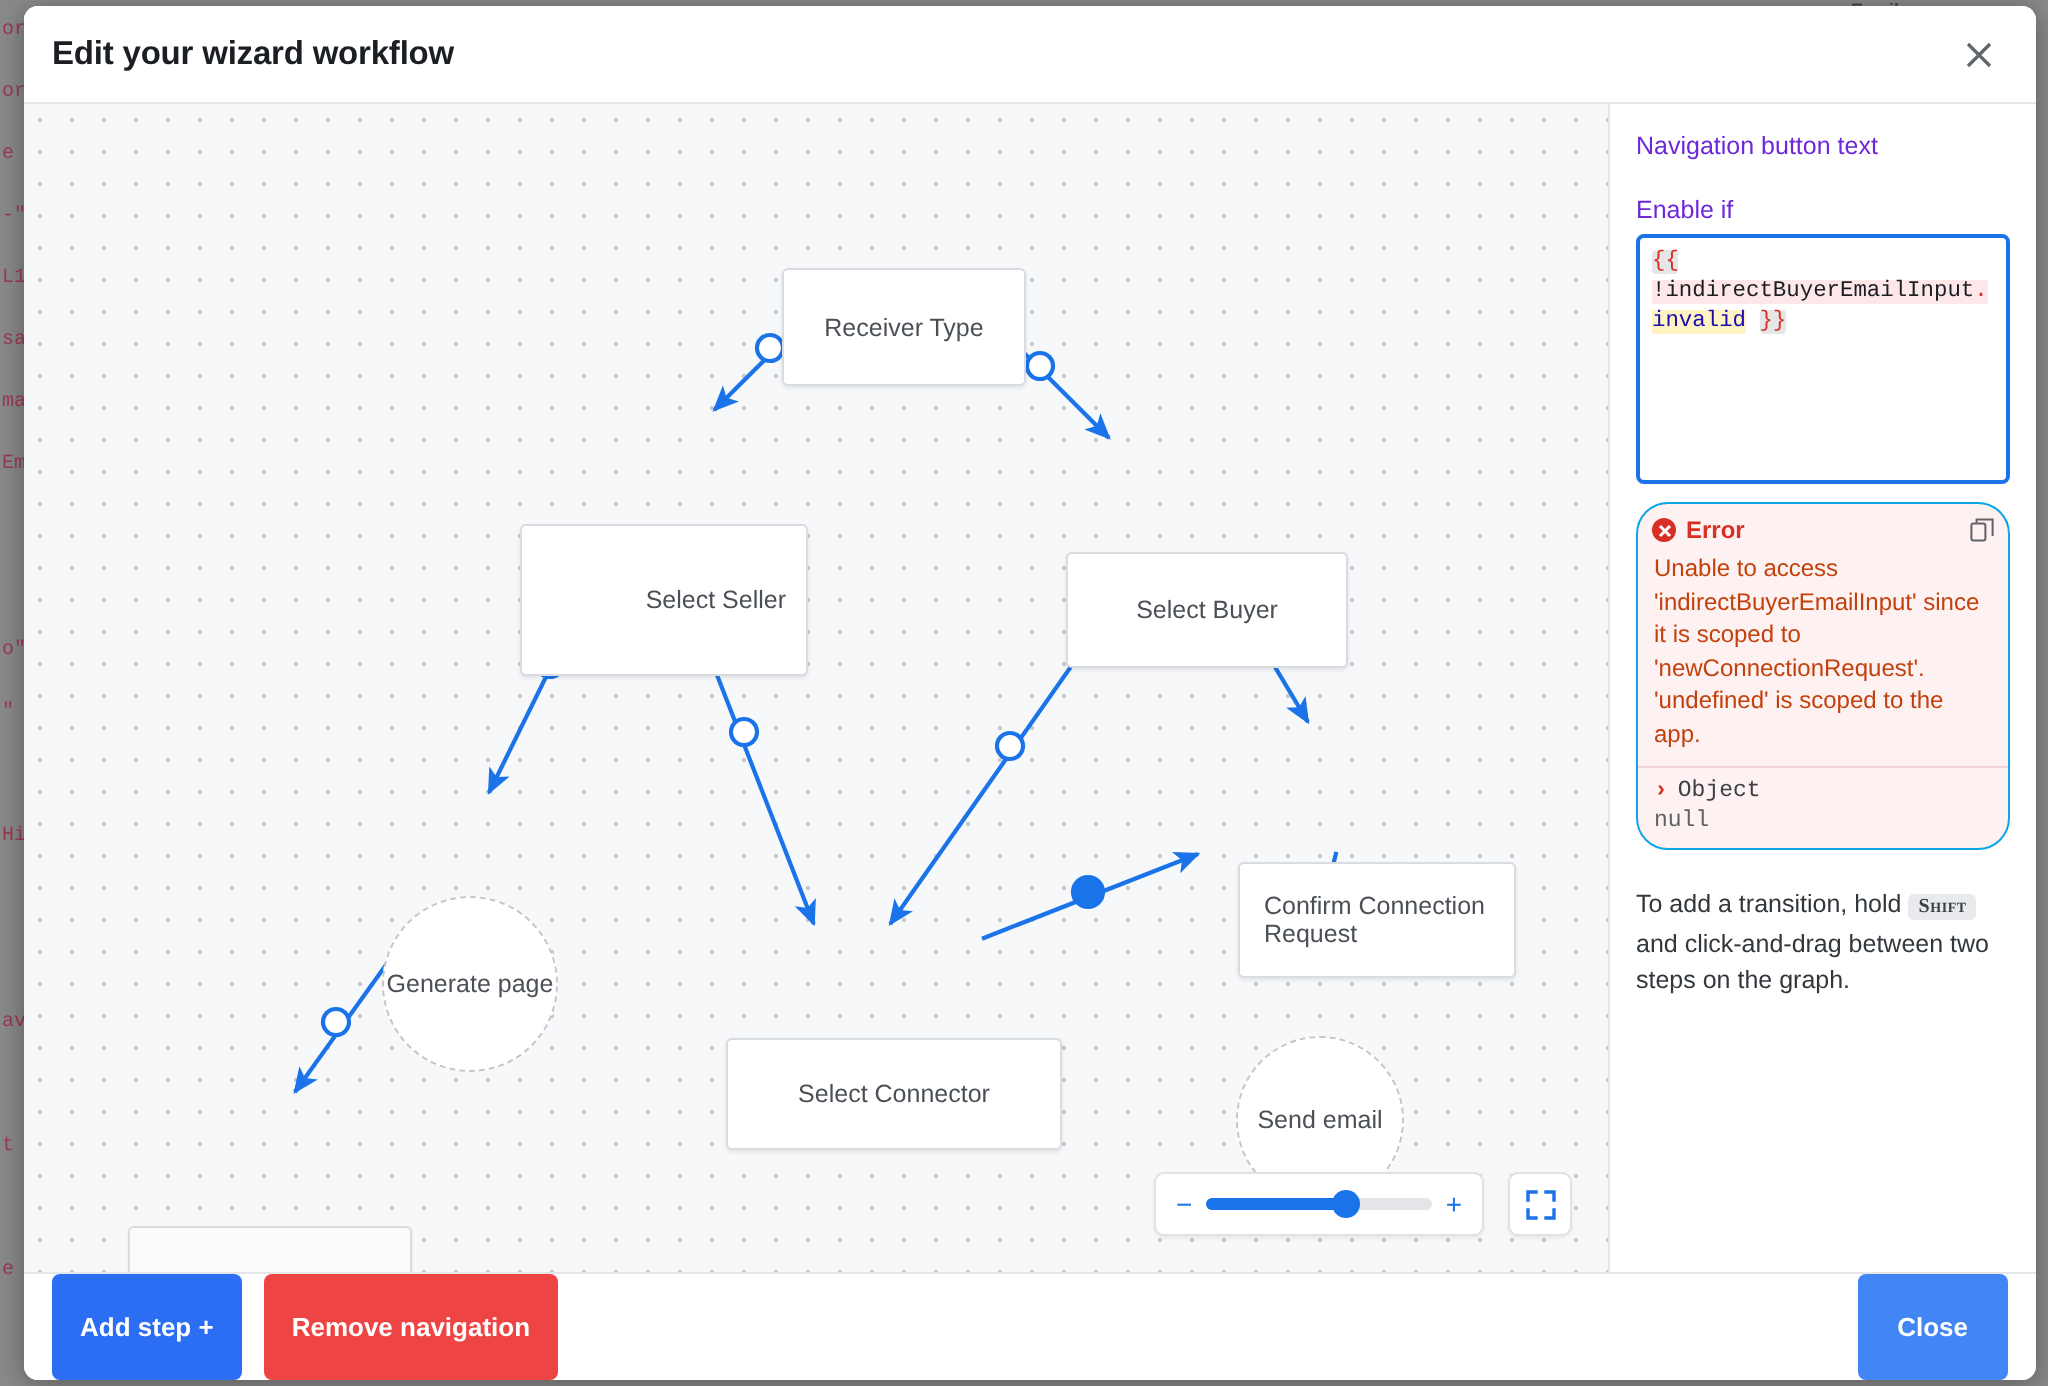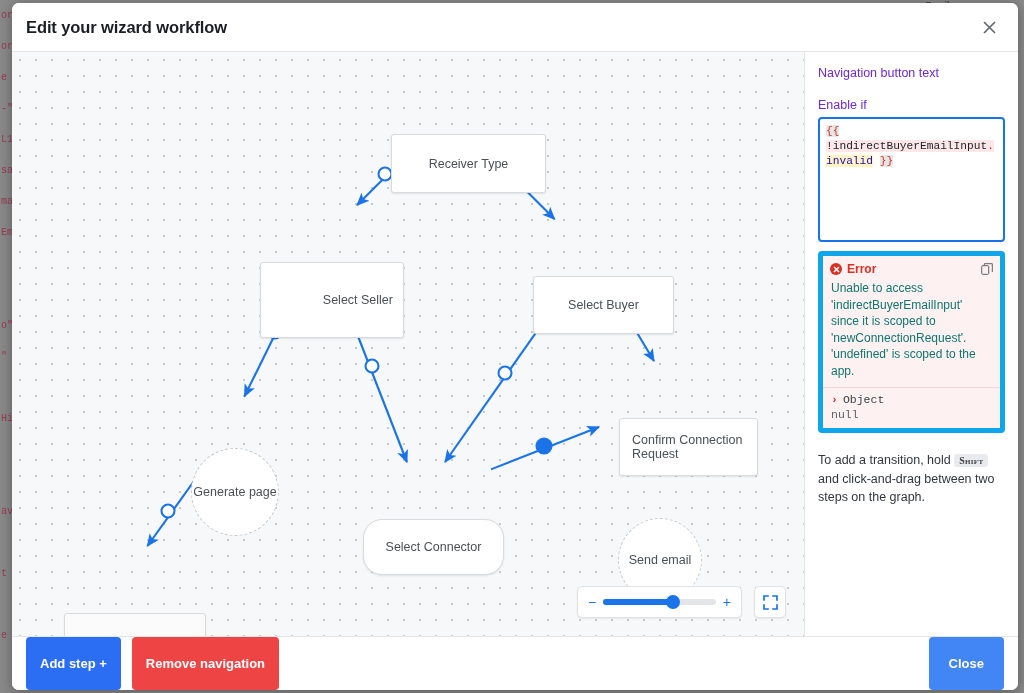--- a/index.html
+++ b/index.html
@@ -104,21 +104,21 @@
     border: 1px solid #d8dbdf;
     border-radius: 3px;
     box-shadow: 0 1px 2px rgba(20,25,35,0.10);
     display: flex;
     align-items: center;
     font-size: 12.5px;
     color: #4a5056;
     cursor: pointer;
   }
   .node.rect { justify-content: center; padding: 0 10px; }
-  .node.rect.leftlabel { justify-content: center; padding-left: 12px; }
+  .node.rect.leftlabel { justify-content: center; padding-left: 12px; margin-top: 13px; }
   .node.circle {
     border-radius: 50%;
     border: 1px dashed #c3c7cc;
     box-shadow: none;
     justify-content: center;
     text-align: center;
     line-height: 15px;
   }
   .node.muted { color: #9ba1a8; background: #fbfbfc; box-shadow: 0 1px 2px rgba(20,25,35,0.06); }
 
@@ -215,42 +215,42 @@
     word-break: break-all;
     cursor: text;
   }
   .tok-brace { color: #d93025; background: #e6e6e6; border-radius: 2px; }
   .tok-expr  { background: #fde7e9; }
   .tok-dot   { color: #d93025; background: #fde7e9; }
   .tok-prop  { color: #1a0dab; background: #fff3c4; }
 
   #error-card {
     margin-top: 9px;
-    border: 5px solid #0ea5e9;
-    border-radius: 4px;
+    border: 1px solid #0ea5e9;
+    border-radius: 16px;
     background: #fdf1f2;
     overflow: hidden;
   }
   #error-head {
     display: flex; align-items: center;
     padding: 6px 7px 2px 7px;
   }
   #err-icon {
     width: 12px; height: 12px; border-radius: 50%;
     background: #d93025;
     display: flex; align-items: center; justify-content: center;
     margin-right: 5px; flex: 0 0 12px;
   }
   #err-title { color: #d93025; font-size: 12px; font-weight: bold; }
   #copy-icon { margin-left: auto; cursor: pointer; color: #5f6368; display:flex; }
   #error-msg {
     padding: 2px 8px 8px 8px;
     font-size: 12px;
     line-height: 16.5px;
-    color: #0f766e;
+    color: #c2410c;
   }
   #error-obj {
     border-top: 1px solid #f0d4d6;
     padding: 5px 8px 7px 8px;
     font-family: "Liberation Mono", monospace;
     font-size: 11.5px;
     color: #3c4146;
   }
   .obj-row { display: flex; align-items: center; gap: 5px; }
   .obj-chevron { color: #d93025; font-weight: bold; }
@@ -364,33 +364,33 @@
             <circle cx="263" cy="280" r="6.5" fill="#ffffff" stroke="#1a73e8" stroke-width="2.1"></circle>
             <circle cx="360" cy="314" r="6.5" fill="#ffffff" stroke="#1a73e8" stroke-width="2.1"></circle>
             <circle cx="493" cy="321" r="6.5" fill="#ffffff" stroke="#1a73e8" stroke-width="2.1"></circle>
             <circle cx="620" cy="272" r="6.5" fill="#ffffff" stroke="#1a73e8" stroke-width="2.1"></circle>
             <circle cx="156" cy="459" r="6.5" fill="#ffffff" stroke="#1a73e8" stroke-width="2.1"></circle>
             <circle cx="532" cy="394" r="7.5" fill="#1a73e8" stroke="#1a73e8" stroke-width="2.1"></circle>
             <circle cx="652" cy="393" r="6.5" fill="#ffffff" stroke="#1a73e8" stroke-width="2.1"></circle>
           </g>
       </svg>
       <div id="node-layer">
-          <div class="node rect" style="left: 379px; top: 82px; width: 155px; height: 59px;">
+          <div class="node rect" style="left: 379px; top: 82px; width: 122px; height: 59px;">
             <span>Receiver Type</span>
           </div>
           <div class="node rect" style="left: 248px; top: 210px; width: 144px; height: 76px; justify-content: flex-end;">
             <span>Select Seller</span>
           </div>
           <div class="node rect" style="left: 521px; top: 224px; width: 141px; height: 58px;">
             <span>Select Buyer</span>
           </div>
           <div class="node circle" style="left: 179px; top: 396px; width: 88px; height: 88px;">
             <span>Generate page</span>
           </div>
-          <div class="node rect" style="left: 351px; top: 467px; width: 141px; height: 56px; border-radius: 19px;">
+          <div class="node rect" style="left: 351px; top: 467px; width: 168px; height: 56px;">
             <span>Select Connector</span>
           </div>
           <div class="node rect leftlabel" style="left: 607px; top: 366px; width: 139px; height: 58px;">
             <span>Confirm Connection Request</span>
           </div>
           <div class="node circle" style="left: 606px; top: 466px; width: 84px; height: 84px;">
             <span>Send email</span>
           </div>
           <div class="node rect muted" style="left: 52px; top: 561px; width: 142px; height: 57px; font-family: Liberation Serif, serif;">
             <span>Connection Page</span>

